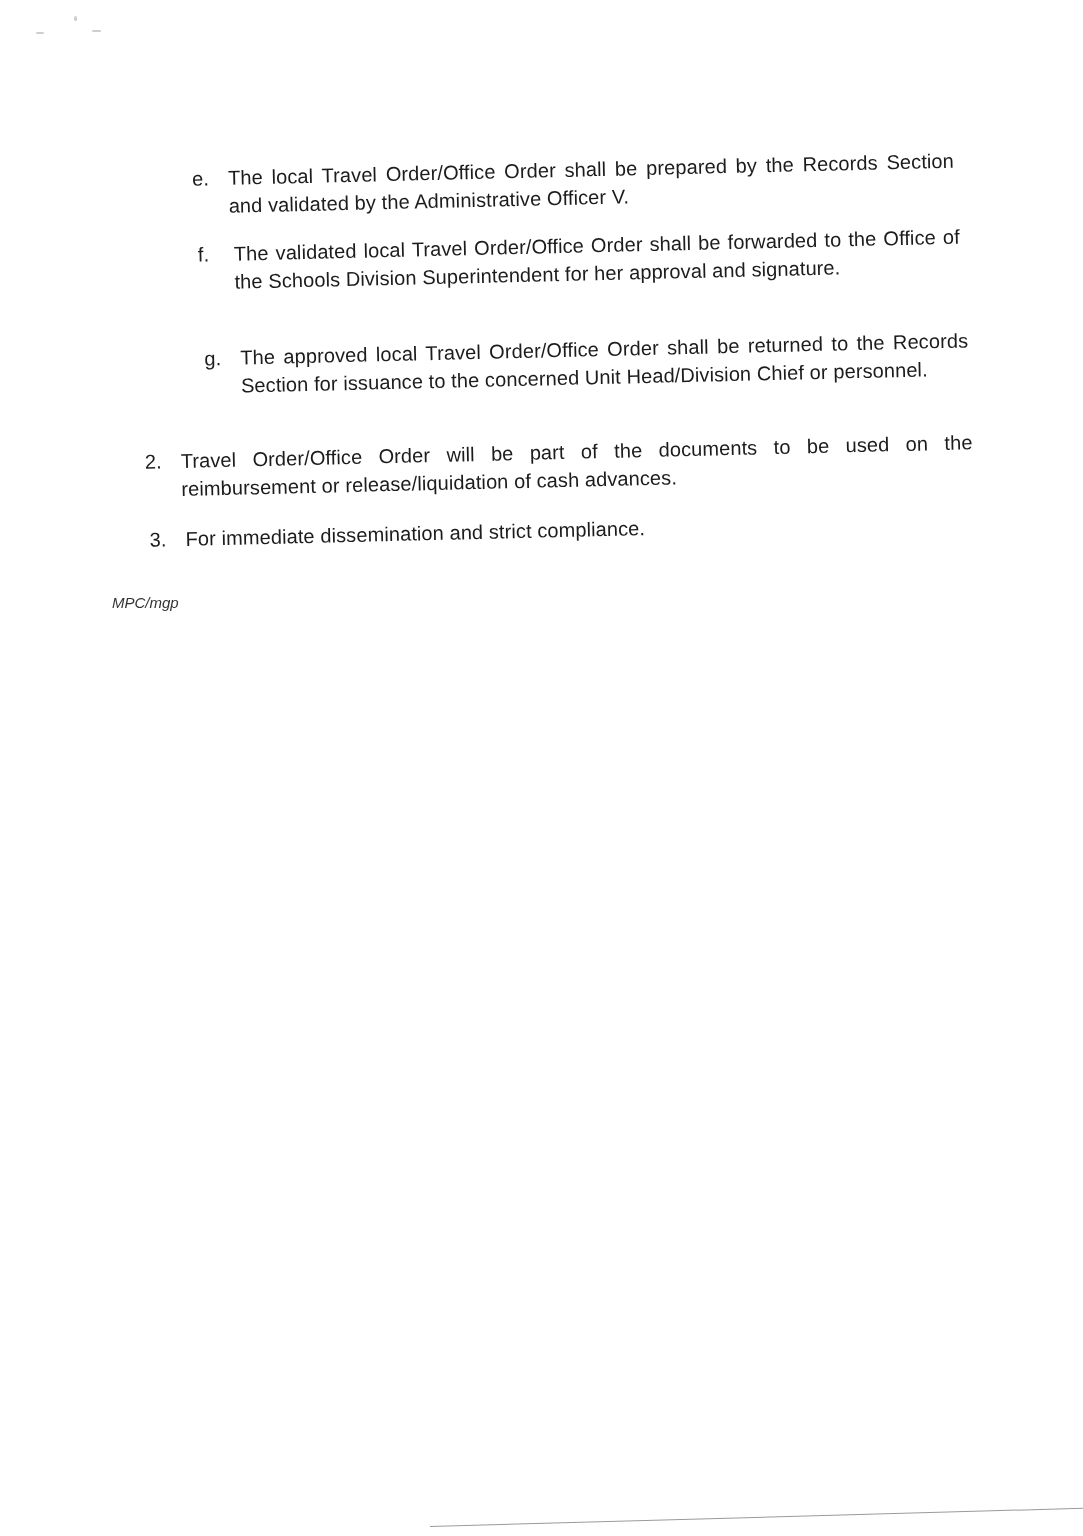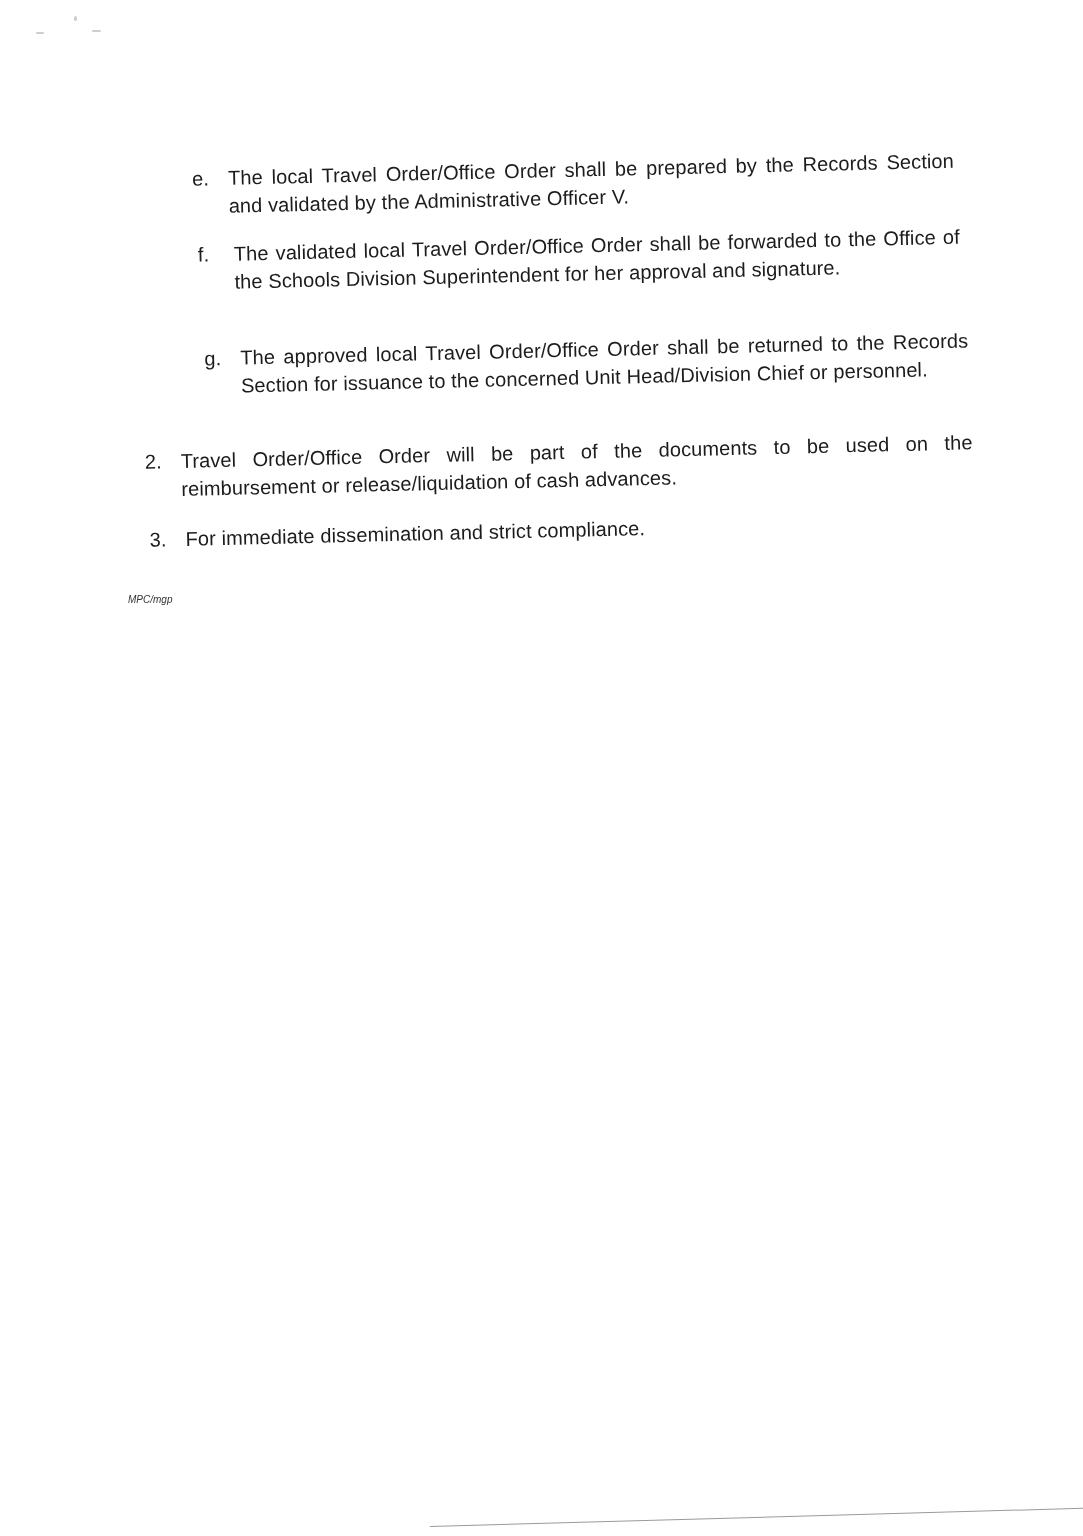--- a/index.html
+++ b/index.html
@@ -20,21 +20,21 @@
     .sub-e .text { margin-left: 36px; }
     .sub-f { left: 206px; top: 242px; width: 762px; }
     .sub-f .text { margin-left: 36px; }
     .sub-g { left: 210px; top: 346px; width: 764px; }
     .sub-g .text { margin-left: 36px; }
     .num-2 { left: 148px; top: 448px; width: 828px; }
     .num-2 .text { margin-left: 36px; }
     .num-3 { left: 151px; top: 526px; width: 828px; }
     .num-3 .text { margin-left: 36px; }
     .initials {
-      position: absolute; left: 128px; top: 594px; font-size: 10px; font-style: italic; color: #333;
+      position: absolute; left: 112px; top: 594px; font-size: 15px; font-style: italic; color: #333;
     }
     .scan-specks { position: absolute; left: 30px; top: 10px; }
     .speck { position: absolute; background: #cfcfcf; border-radius: 2px; }
     .bottom-line {
       position: absolute; left: 430px; top: 1526px; width: 660px; height: 1px; background: #9a9a9a;
       transform-origin: left center; transform: rotate(-1.6deg);
     }
   </style>
 </head>
 <body>

